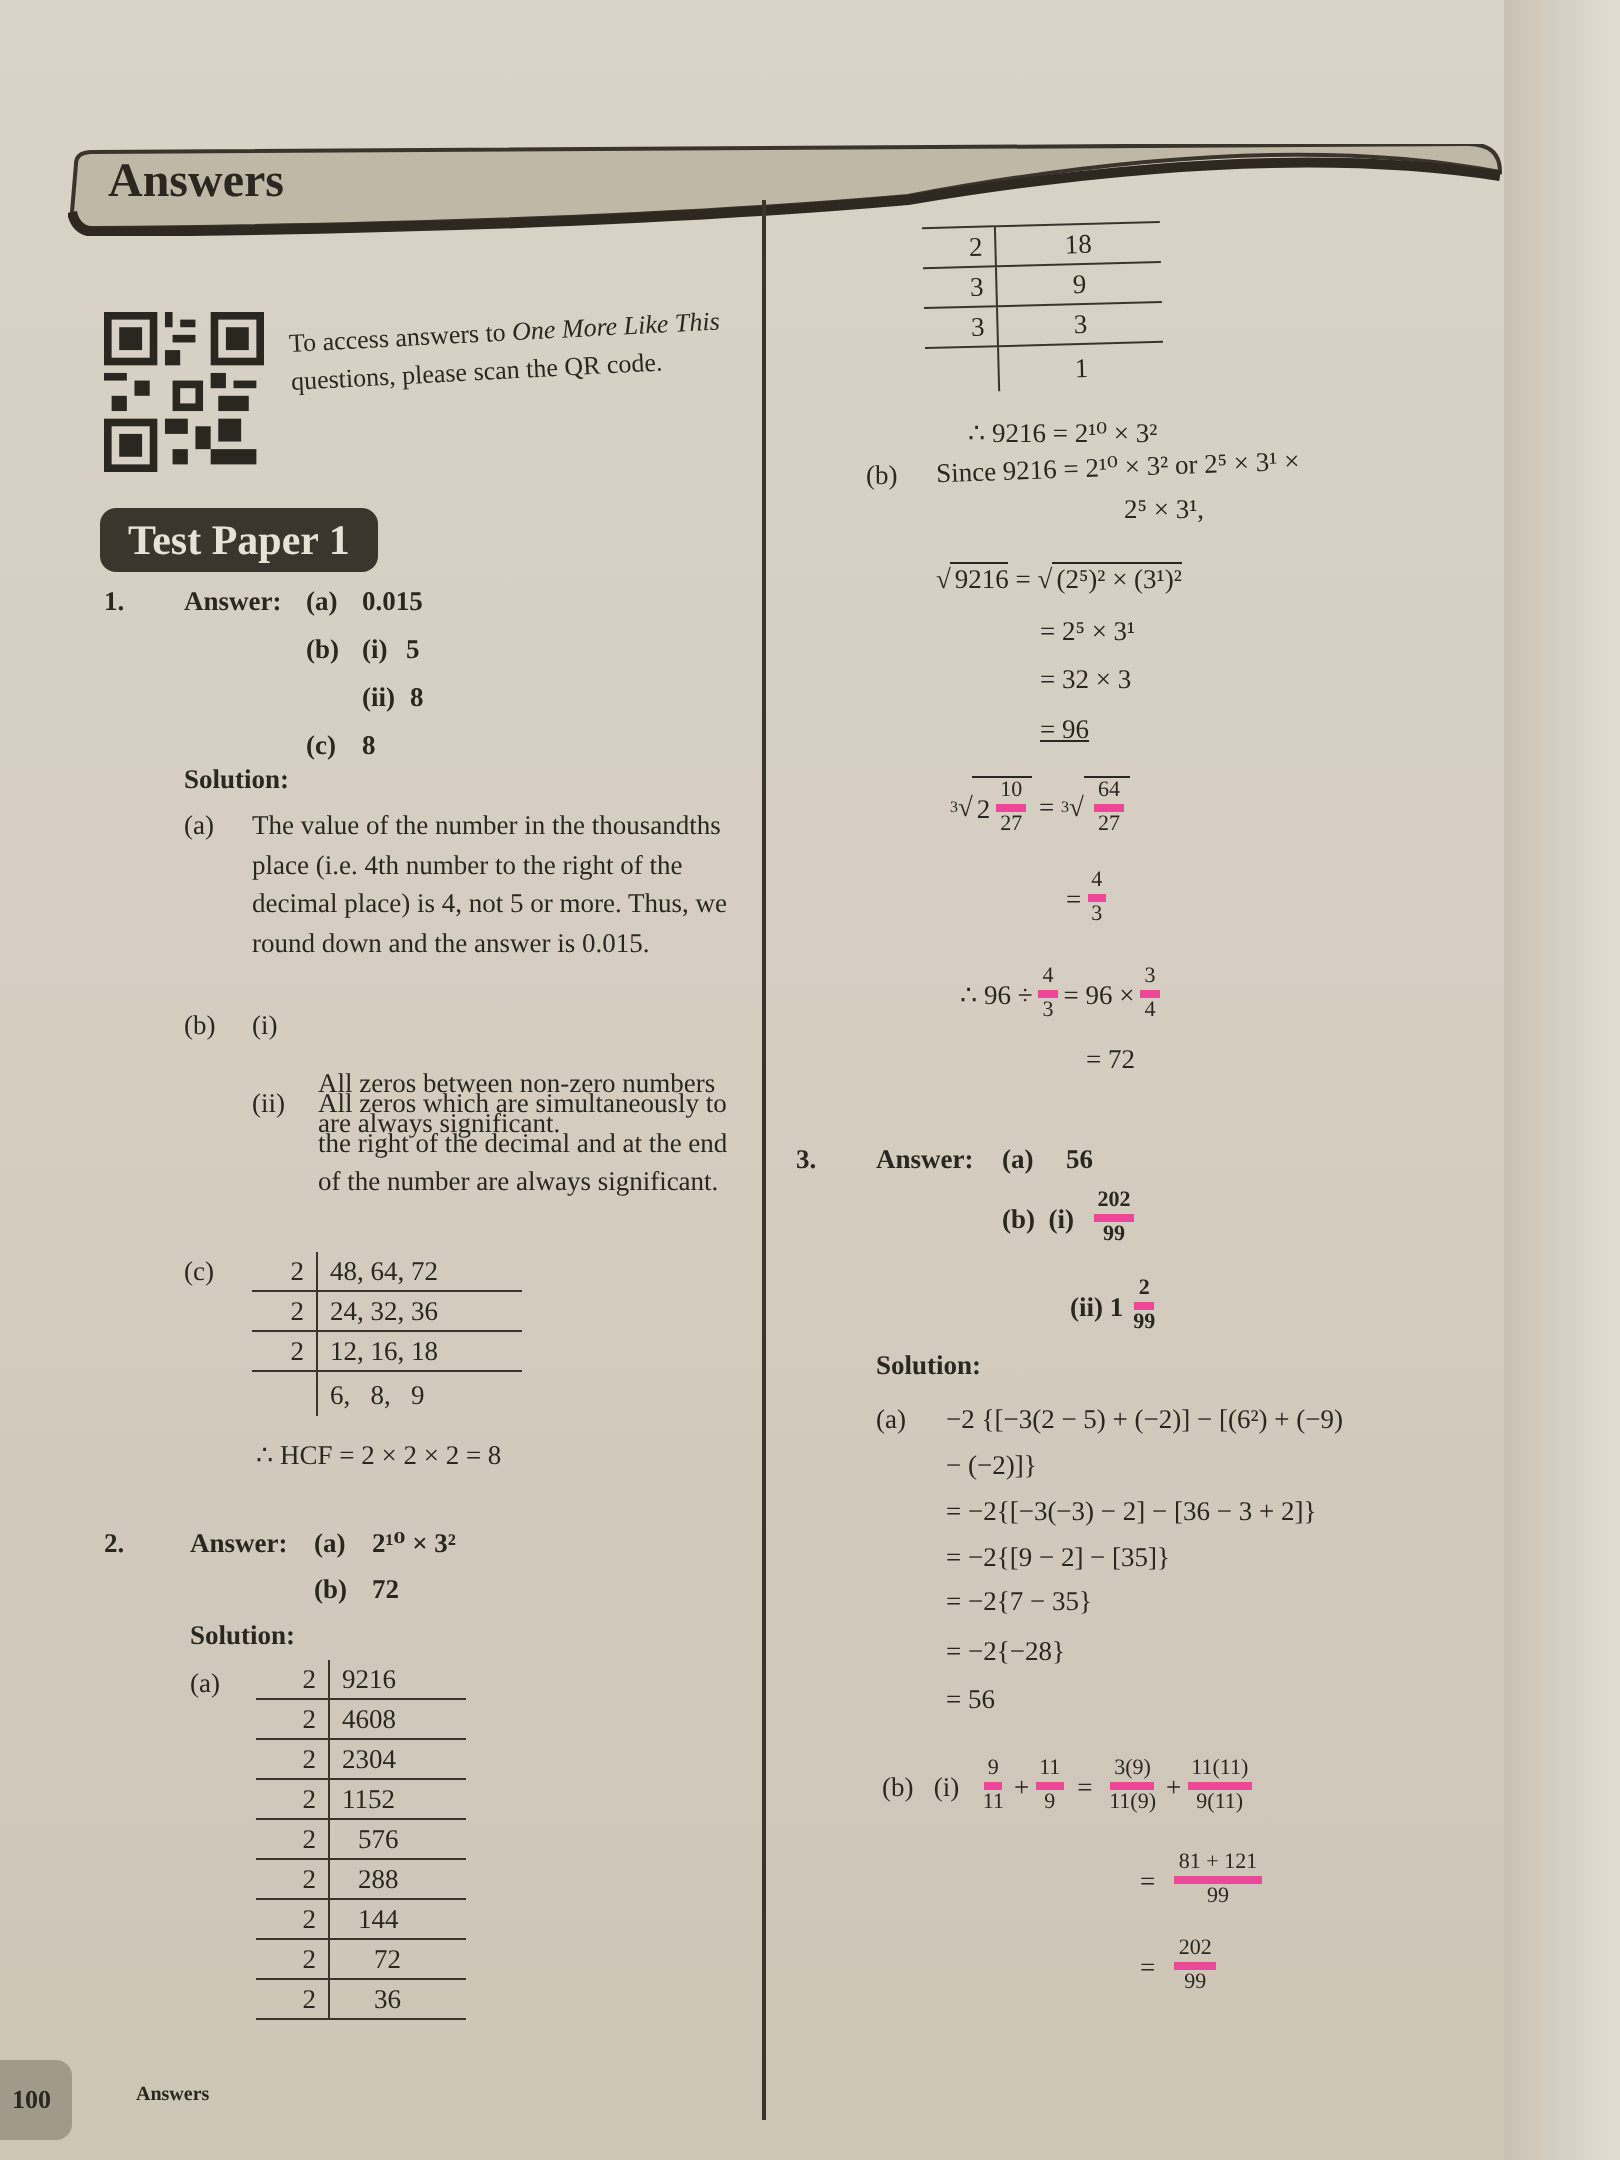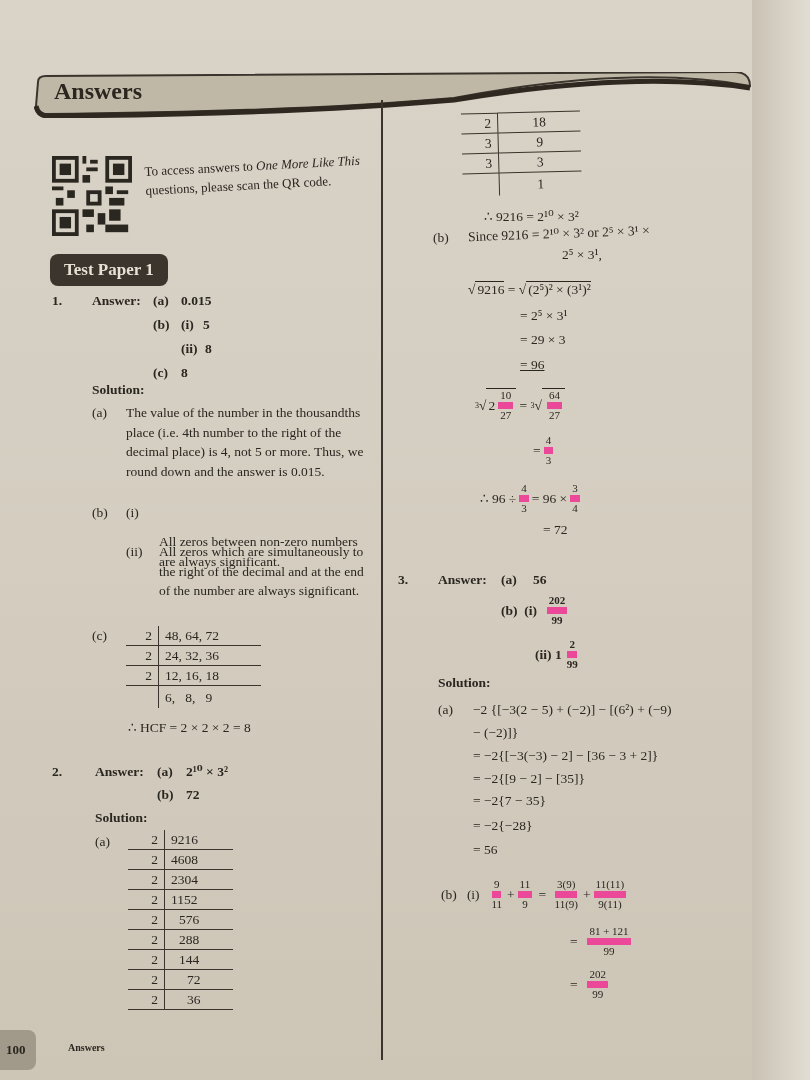--- a/index.html
+++ b/index.html
@@ -6,30 +6,30 @@
   body{width:810px;height:1080px;overflow:hidden;background:#d6d0c4;position:relative;font-family:"Liberation Serif","DejaVu Serif",serif;color:#2a2620;}
   .page{position:absolute;left:0;top:0;width:752px;height:1080px;background:linear-gradient(180deg,#d9d3c8 0%,#d4cdc0 50%,#cdc5b6 100%);}
   .edge{position:absolute;left:752px;top:0;width:58px;height:1080px;background:linear-gradient(90deg,#c9c2b4,#e2ddd3);}
   .banner{position:absolute;left:34px;top:72px;width:718px;height:46px;}
   .banner svg{position:absolute;left:0;top:0;}
   .banner-title{position:absolute;left:20px;top:6px;font-size:24px;font-weight:bold;color:#2b2620;}
   .divider{position:absolute;left:381px;top:100px;width:1.5px;height:960px;background:#3a342c;}
   .qr{position:absolute;left:52px;top:156px;width:80px;height:80px;}
   .qr-text{position:absolute;left:144px;top:162px;width:240px;font-size:13px;line-height:19px;transform:rotate(-3deg);transform-origin:left top;}
   .qr-text i{font-style:italic;}
-  .tp-badge{position:absolute;left:50px;top:254px;padding:2px 14px;height:28px;line-height:28px;background:#3b352d;color:#e8e2d6;font-weight:bold;font-size:17px;border-radius:8px;}
+  .tp-badge{position:absolute;left:50px;top:254px;padding:2px 14px;height:28px;line-height:28px;background:#3b352d;color:#e8e2d6;font-weight:bold;font-size:21px;border-radius:8px;}
   .t{position:absolute;font-size:13.5px;line-height:19px;white-space:nowrap;}
   .b{font-weight:bold;}
   .para{position:absolute;font-size:13.5px;line-height:19.5px;}
   table.div{position:absolute;border-collapse:collapse;font-size:13.5px;}
   table.div td{padding:0 6px;line-height:19px;}
   table.div td.d{text-align:right;border-right:1.2px solid #3a342c;}
   table.div tr.ul td{border-bottom:1.2px solid #3a342c;}
   .frac{display:inline-flex;flex-direction:column;align-items:center;vertical-align:middle;font-size:11px;line-height:13px;margin:0 3px;}
-  .frac .n{border-bottom:7px solid #ec4899;padding:0 2px;font-family:Liberation Serif, serif;}
+  .frac .n{border-bottom:4px solid #ec4899;padding:0 2px;font-family:Liberation Serif, serif;}
   .frac .dd{padding:0 2px;}
   .sqrt{border-top:1px solid #2a2620;padding-left:2px;}
   .footer-num{position:absolute;left:0;top:1030px;width:30px;height:40px;background:#a19a8a;border-radius:0 8px 8px 0;font-weight:bold;font-size:13px;line-height:40px;padding-left:6px;}
   .footer-label{position:absolute;left:68px;top:1042px;font-size:10px;font-weight:bold;}
 </style>
 </head>
 <body>
 
 <div class="page"></div>
 <div class="edge"></div>
@@ -194,21 +194,21 @@
   </table>
 <span class="t" style="left:470px;top:207px;margin-left:14px;">∴ 9216 = 2¹⁰ × 3²</span>
 <span class="t" style="left:433px;top:228px;">(b)</span>
 <span class="t" style="left:468px;top:224px;transform:rotate(-2deg);">Since 9216 = 2¹⁰ × 3² or 2⁵ × 3¹ ×</span>
 <span class="t" style="left:562px;top:245px;">2⁵ × 3¹,</span>
 
 <div class="t" style="left:468px;top:280px;">
   √<span class="sqrt">9216</span> = √<span class="sqrt">(2⁵)² × (3¹)²</span>
 </div>
 <span class="t" style="left:520px;top:306px;">= 2⁵ × 3¹</span>
-<span class="t" style="left:520px;top:330px;">= 29 × 3</span>
+<span class="t" style="left:520px;top:330px;">= 32 × 3</span>
 <span class="t" style="left:520px;top:355px;text-decoration:underline;">= 96</span>
 
 <div class="t" style="left:475px;top:388px;display:flex;align-items:center;">
   <span style="font-size:8px;vertical-align:top;">3</span>√<span class="sqrt" style="display:inline-flex;align-items:center;">
       <span>2</span>
       <span class="frac">
         <span class="n">10</span>
         <span class="dd">27</span>
       </span>
     </span>

